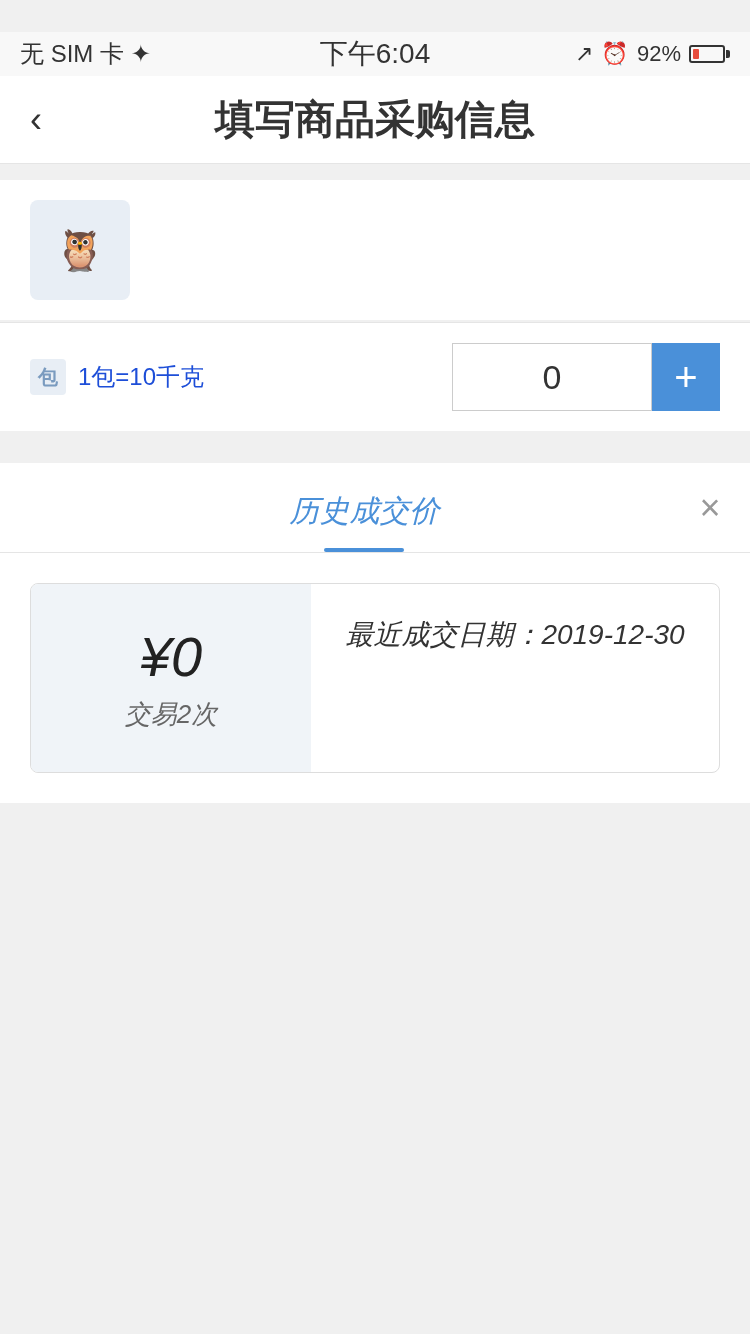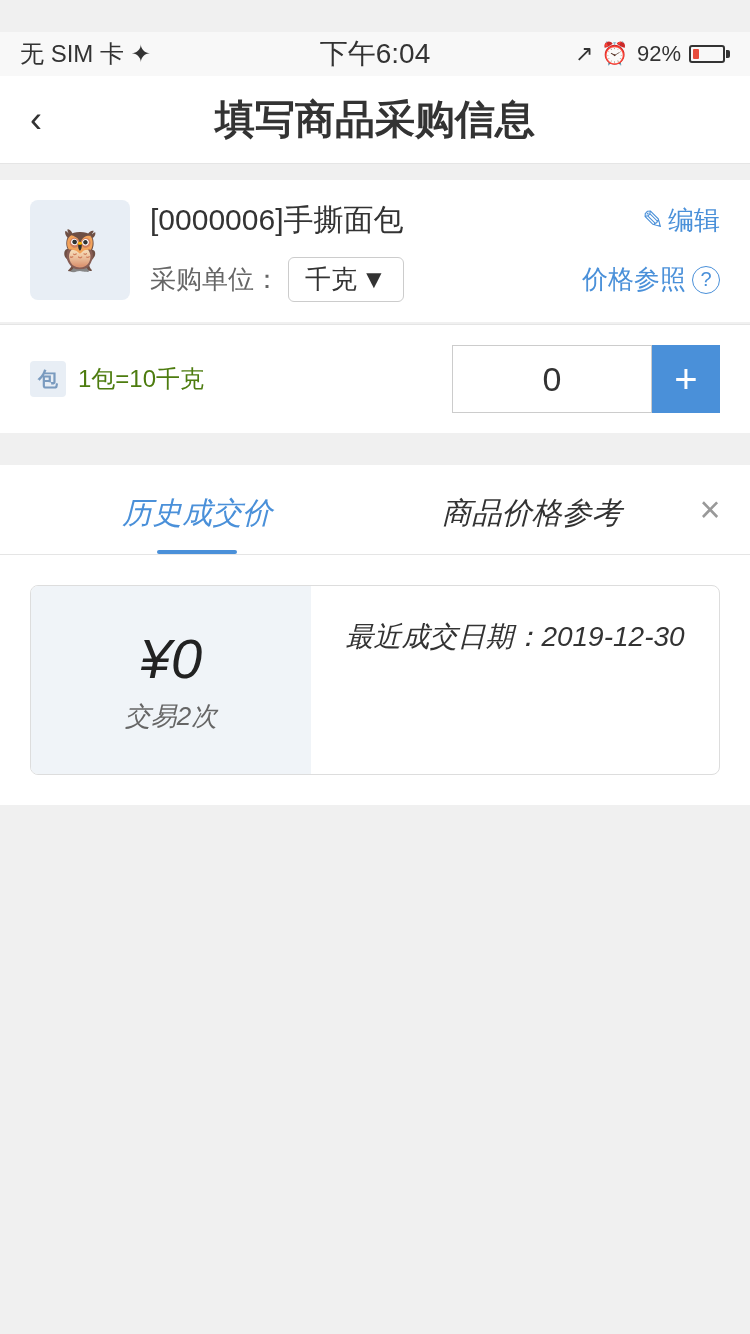--- a/index.html
+++ b/index.html
@@ -203,21 +203,21 @@
       border-radius: 4px;
       display: flex;
       align-items: center;
       justify-content: center;
       font-size: 20px;
       color: #7a9bbf;
       font-weight: bold;
     }
     .unit-text {
       font-size: 24px;
-      color: #4d7c0f;
+      color: #1d4ed8;
     }
     .quantity-right {
       display: flex;
       align-items: center;
       gap: 0;
     }
     .quantity-input-box {
       width: 200px;
       height: 68px;
       border: 1px solid #ccc;
@@ -357,42 +357,20 @@
 
 <div class="nav-bar">
   <span class="nav-back">‹</span>
   <span class="nav-title">填写商品采购信息</span>
 </div>
 
 <div class="product-section">
   <div class="product-row">
     <div class="product-thumbnail">
       <span class="owl-icon">🦉</span>
-    </div>
-    <div class="product-info">
-      <div class="product-header">
-        <span class="product-name">[0000006]手撕面包</span>
-        <span class="edit-link">
-          <span>✎</span>
-          <span>编辑</span>
-        </span>
-      </div>
-      <div class="product-unit-row">
-        <span class="unit-label">
-          <span>采购单位：</span>
-          <span class="unit-select">
-            <span>千克</span>
-            <span>▼</span>
-          </span>
-        </span>
-        <span class="price-ref">
-          <span>价格参照</span>
-          <span style="width:28px;height:28px;border-radius:50%;border:1.5px solid #4a90d9;display:inline-flex;align-items:center;justify-content:center;font-size:20px;">?</span>
-        </span>
-      </div>
     </div>
   </div>
 </div>
 
 <div class="quantity-section">
   <div class="quantity-row">
     <div class="quantity-left">
       <div class="unit-icon">
         <span>包</span>
       </div>
@@ -407,23 +385,20 @@
   </div>
 </div>
 
 <div class="section-divider"></div>
 
 <div class="bottom-panel">
   <div class="panel-tabs">
     <div class="tab-item active">
       <span>历史成交价</span>
     </div>
-    <div class="tab-item">
-      <span>商品价格参考</span>
-    </div>
     <span class="panel-close">×</span>
   </div>
 
   <div class="price-card-area">
     <div class="price-card">
       <div class="price-left-panel">
         <div class="price-amount">
           <span>¥</span><span>0</span>
         </div>
         <div class="trade-count">交易2次</div>

